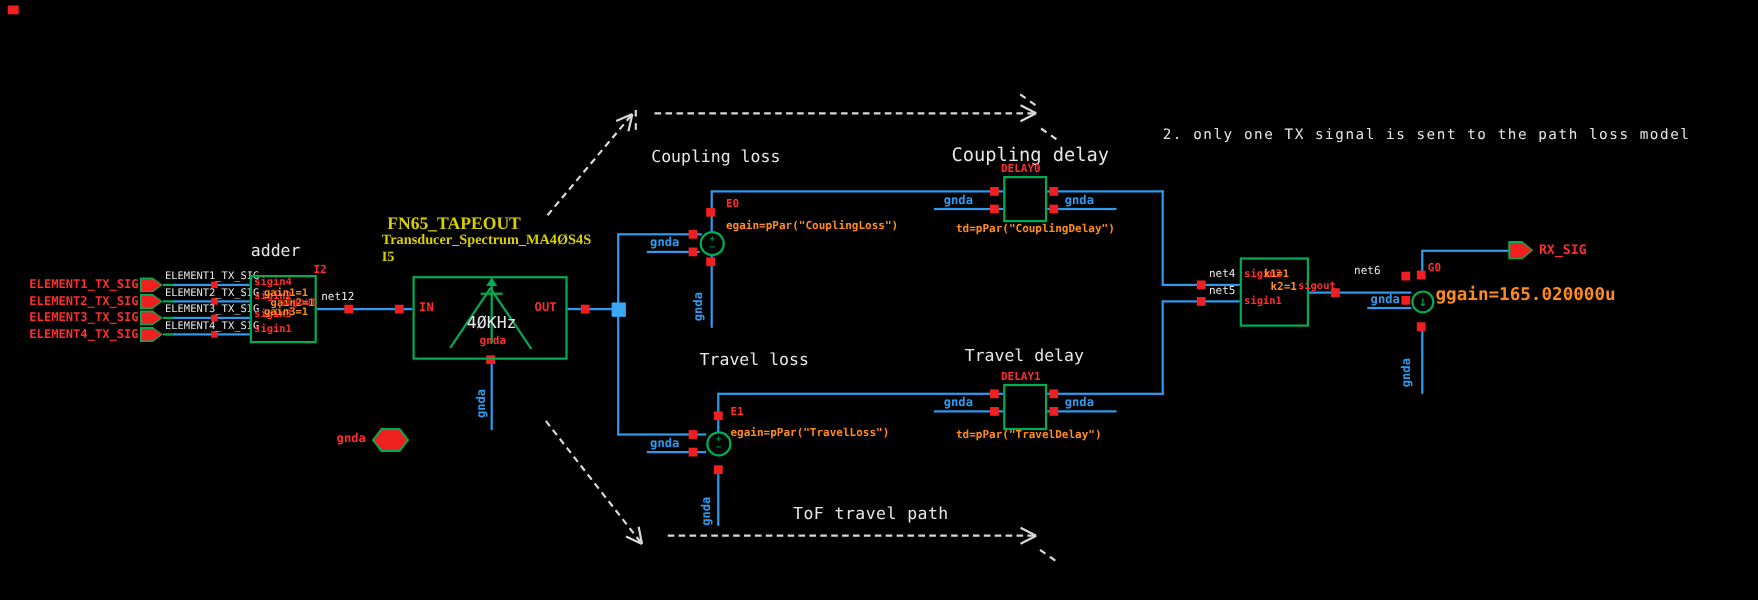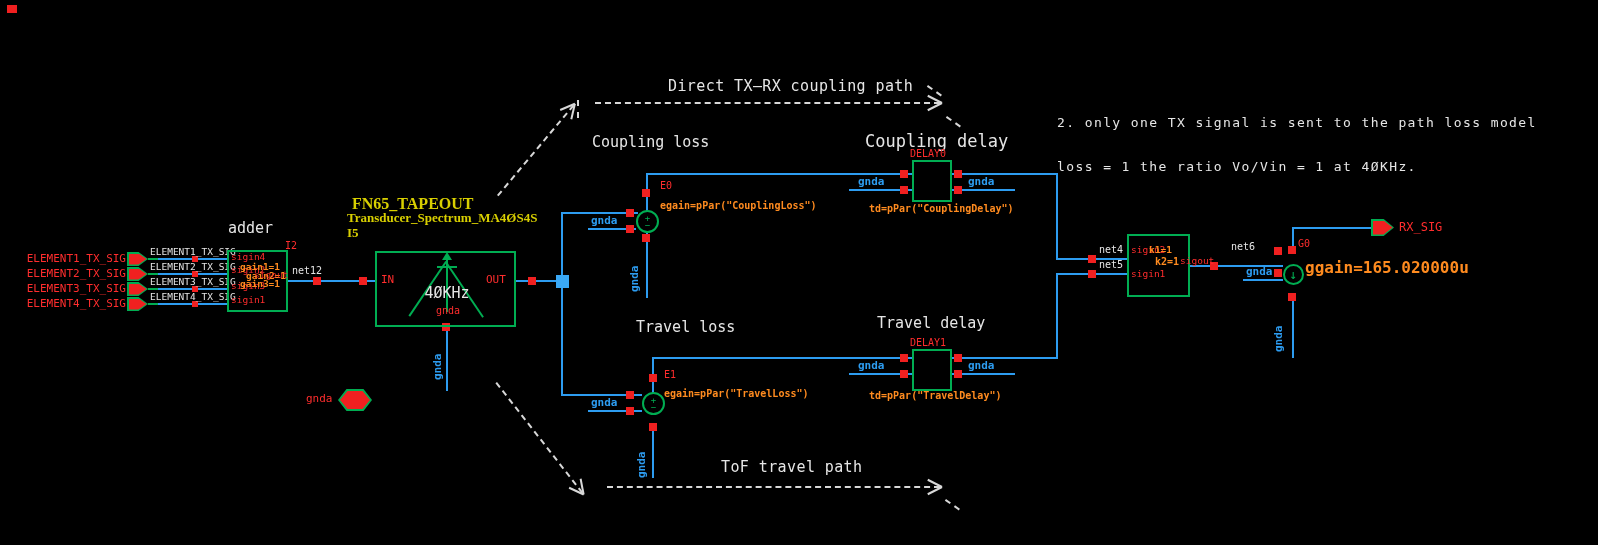--- a/index.html
+++ b/index.html
@@ -1,19 +1,19 @@
 <!DOCTYPE html>
 <html><head>
 <meta charset="utf-8">
 <style>
   html,body{margin:0;padding:0;background:#000;}
   .canvas{position:relative;width:1598px;height:545px;background:#000;overflow:hidden;
           font-family:"DejaVu Sans Mono",monospace;}
   .t{position:absolute;white-space:pre;line-height:1.05;}
-  .red{color:#ff2d2d;font-weight:normal;}
+  .red{color:#ff2d2d;font-weight:bold;}
   .org{color:#ff8b1f;font-weight:bold;}
   .wht{color:#e6e6e6;}
   .blu{color:#2d9cf0;font-weight:bold;}
   .yel{color:#d8cf00;font-family:"Liberation Serif",serif;font-weight:bold;}
   .wire{position:absolute;background:#2d9cf0;}
   .gw{position:absolute;background:#00ad52;}
   .wh{height:2px;} .wv{width:2px;}
   .pin{position:absolute;width:8px;height:8px;background:#f02020;}
   .pin6{position:absolute;width:6px;height:6px;background:#f02020;}
   .junction{position:absolute;width:13px;height:13px;background:#3aa8f5;}
@@ -178,21 +178,20 @@
   <div class="t wht" style="left:412px;top:286px;width:70px;text-align:center;font-size:15px">4ØKHz</div>
   <div class="t red" style="left:436px;top:306px;font-size:10px">gnda</div>
   <div class="t blu vlab" style="left:432px;top:380px;font-size:11px">gnda</div>
 
   <div class="t red" style="left:306px;top:393px;font-size:11px">gnda</div>
   <div class="hex" style="left:338px;top:389px;width:34px;height:22px">
       <span class="ho"></span>
       <span class="hi"></span>
     </div>
 
-  <div class="t wht" style="left:668px;top:79px;font-size:15px;letter-spacing:.4px">Direct TX—RX coupling path</div>
   <div class="dash" style="left:595px;top:102px;width:345px">
       <i class="ah a1"></i>
       <i class="ah a2"></i>
     </div>
   <div class="sdash" style="left:928px;top:85px;width:17px;transform:rotate(35deg)"></div>
   <div class="sdash" style="left:947px;top:116px;width:17px;transform:rotate(35deg)"></div>
 
   <div class="t wht" style="left:721px;top:460px;font-size:15px;letter-spacing:.4px">ToF travel path</div>
   <div class="dash" style="left:607px;top:486px;width:333px">
       <i class="ah a1"></i>
@@ -263,16 +262,15 @@
   <div class="t blu vlab" style="left:1273px;top:352px;font-size:11px">gnda</div>
 
   <div class="flag" style="left:1371px;top:219px;width:23px;height:17px">
       <span class="fo"></span>
       <span class="fi"></span>
     </div>
   <div class="t red" style="left:1399px;top:221px;font-size:12px">RX_SIG</div>
 
   <div class="t wht" style="left:1057px;top:87px;font-size:13px;letter-spacing:1.4px;line-height:14.6px">
     <div>2. only one TX signal is sent to the path loss model</div>
-    <div>loss = 1 the ratio Vo/Vin = 1 at 4ØKHz.</div>
   </div>
 
 </div>
 
 </body></html>

